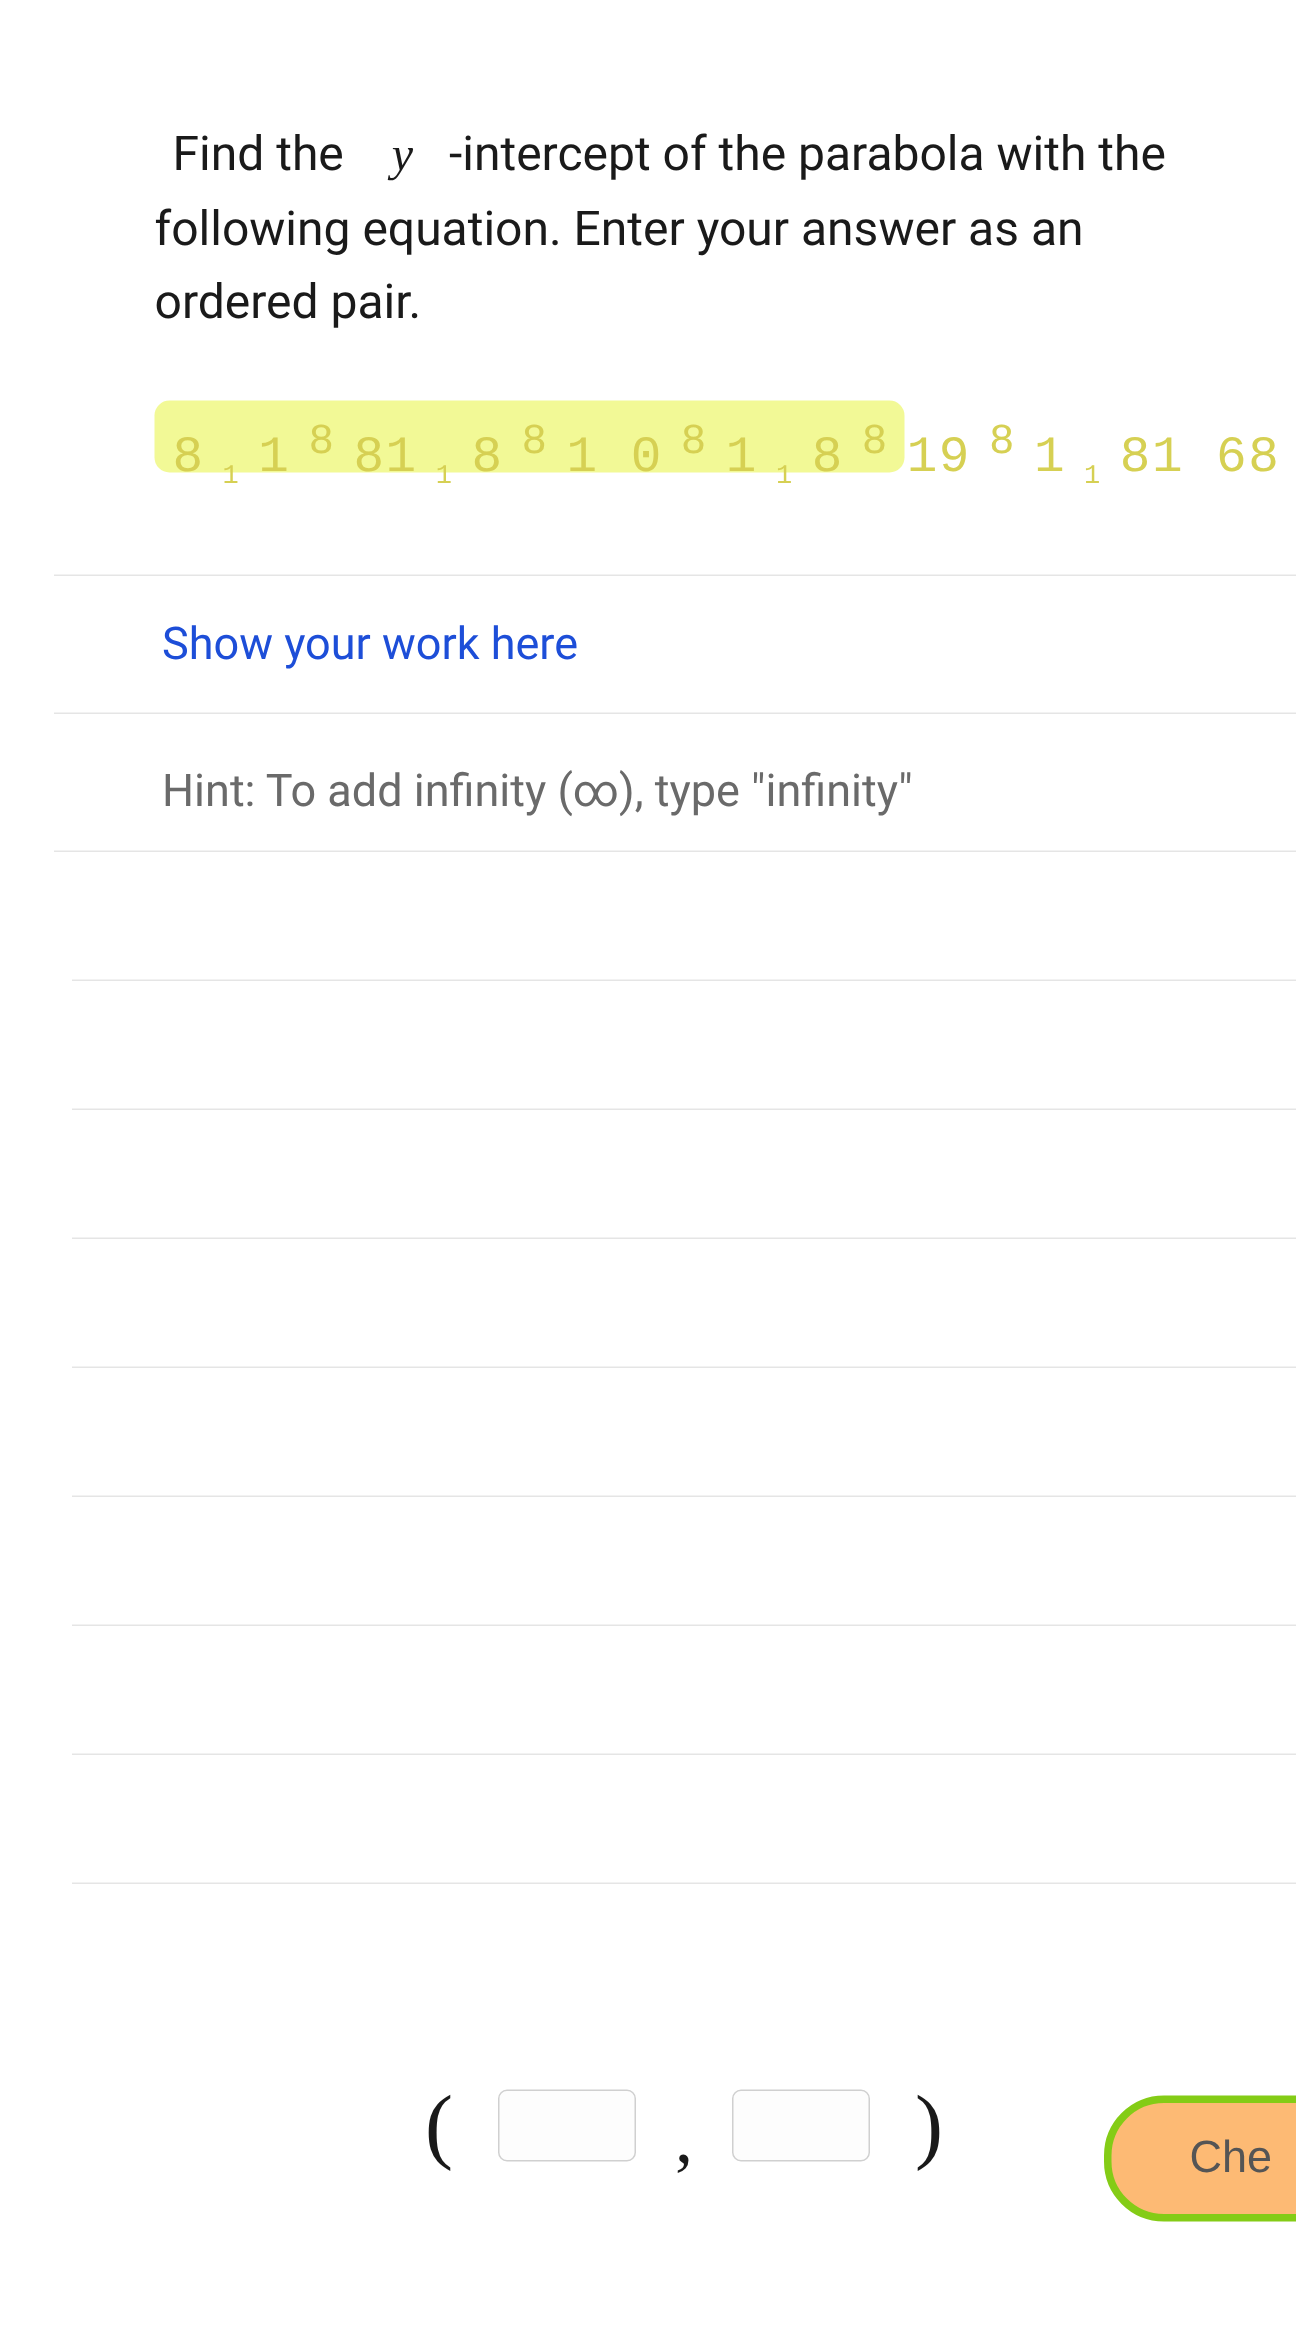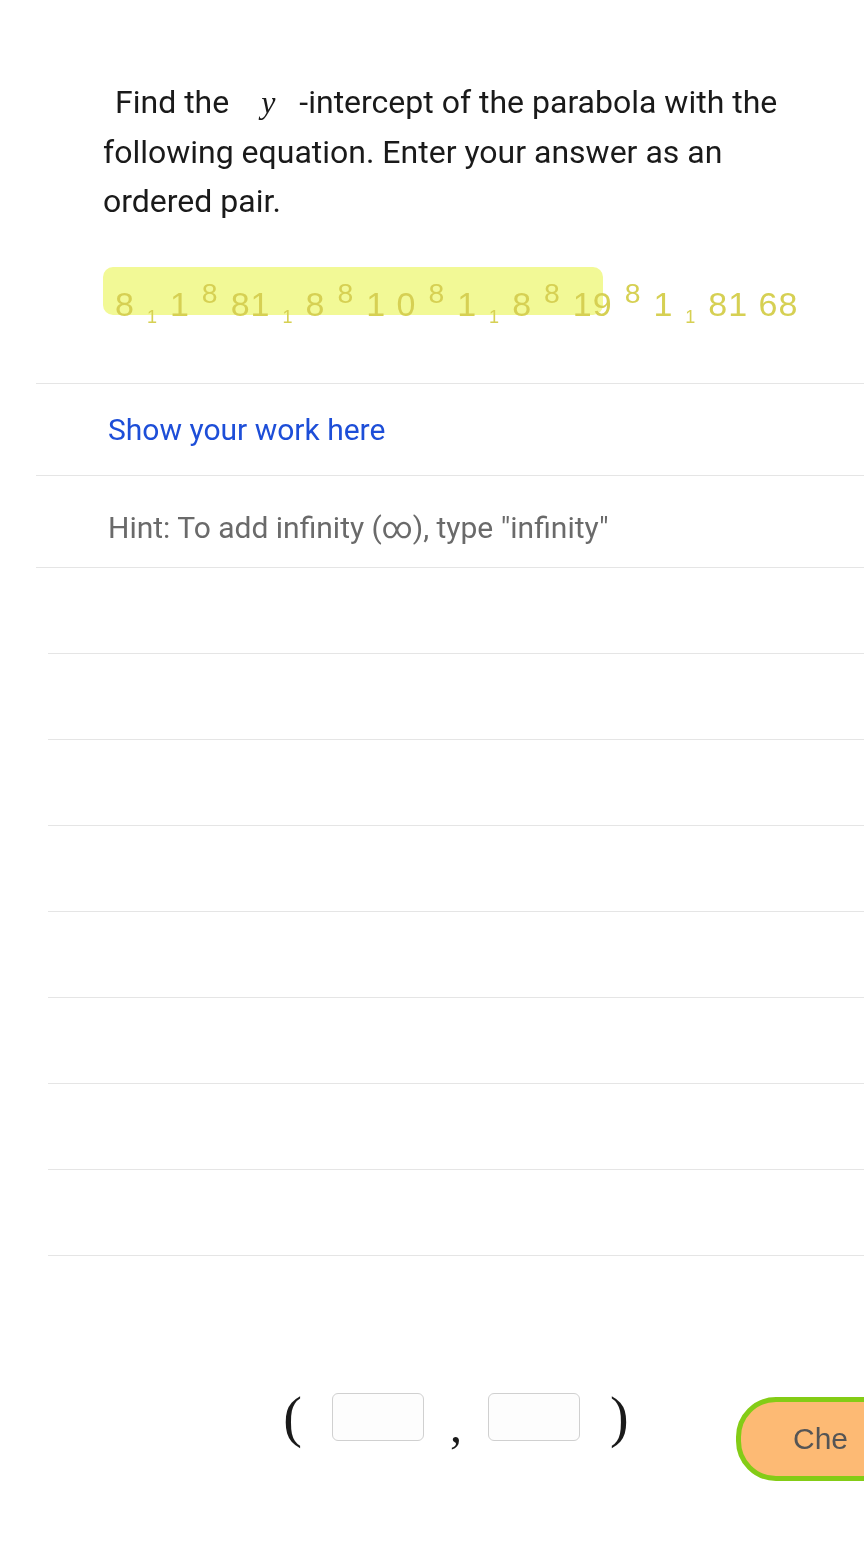--- a/index.html
+++ b/index.html
@@ -36,21 +36,21 @@
       padding: 24px 24px;
       margin-top: 28px;
       position: relative;
       min-width: 500px;
     }
     .watermark-layer {
       position: absolute;
       left: 0;
       top: 50%;
       transform: translateY(-50%);
-      font-family: Liberation Sans, sans-serif;
+      font-family: Liberation Mono, monospace;
       font-size: 34px;
       color: #d6d053;
       white-space: nowrap;
       letter-spacing: 1px;
       z-index: 1;
       pointer-events: none;
     }
     .watermark-layer sub {
       font-size: 18px;
       vertical-align: sub;

